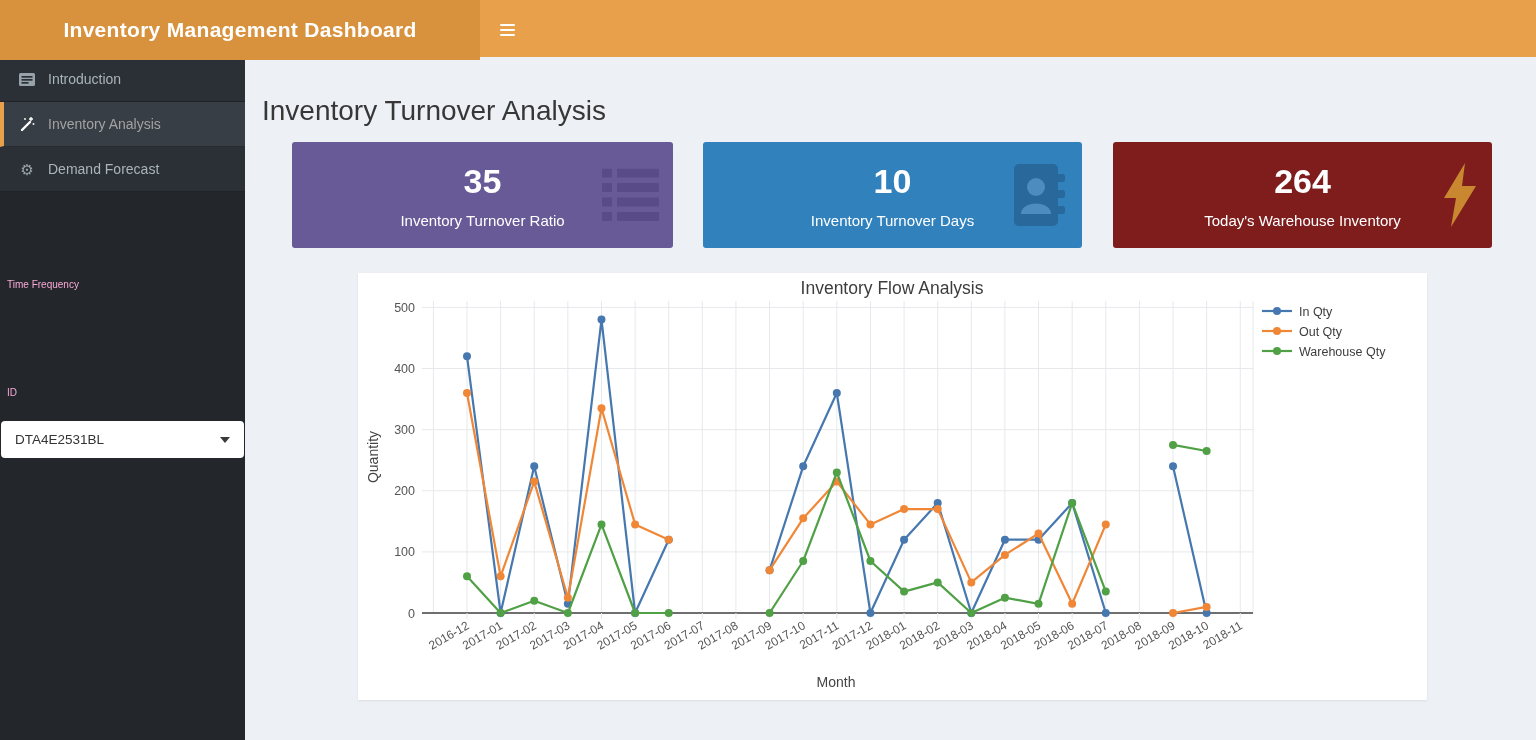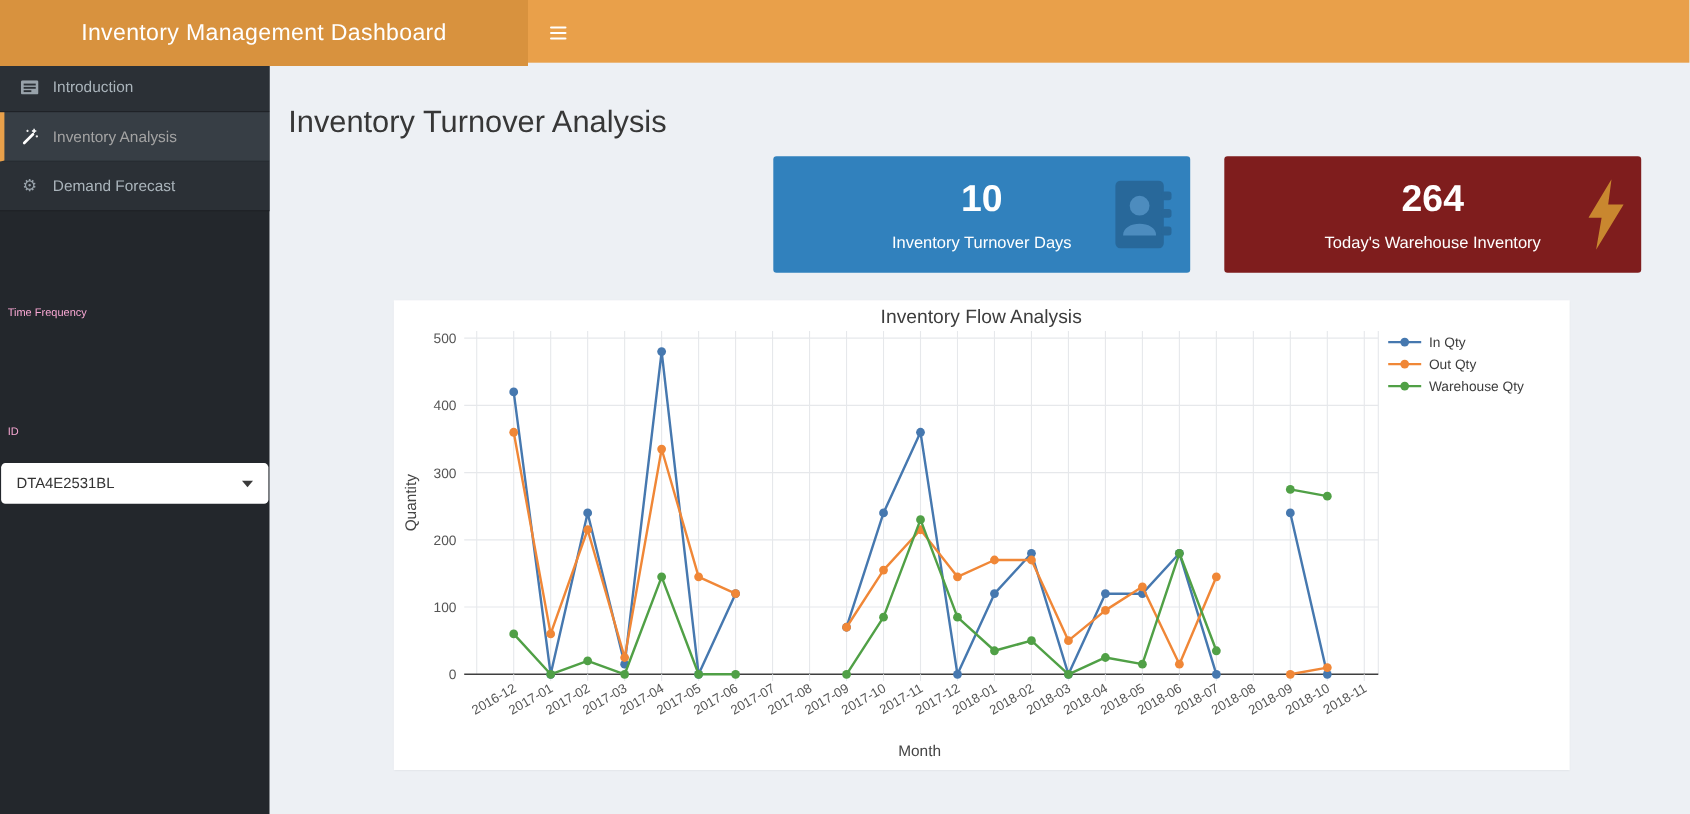--- a/index.html
+++ b/index.html
@@ -7,21 +7,21 @@
   body {
     position:relative; overflow:hidden;
     background:var(--main-bg,#edf0f4);
     font-family:"Liberation Sans",sans-serif;
   }
   
   .header { position:absolute; left:0; top:0; width:1536px; height:57px;
             background:var(--header-right,#e9a04a); z-index:5; }
   .brand  { position:absolute; left:0; top:0; width:480px; height:60px;
             background:var(--header-left,#d8923e); color:#fff;
-            font-size:21px; font-weight:400; letter-spacing:.3px;
+            font-size:21px; font-weight:700; letter-spacing:.3px;
             display:flex; align-items:center; justify-content:center; }
   .hamburger { position:absolute; left:494px; top:20px; width:26px; height:20px;
                display:flex; flex-direction:column; justify-content:center; gap:2.5px;
                cursor:pointer; }
   .hamburger span { display:block; width:15px; height:2.6px; margin:0 auto;
                     background:#fff; border-radius:1px; }
   
   .sidebar { position:absolute; left:0; top:57px; width:245px; bottom:0;
              background:var(--sidebar-bg,#23272c); z-index:4; }
   .menu-item { position:relative; height:45px; display:flex; align-items:center;
@@ -108,20 +108,36 @@
   <div class="sb-label idl">ID</div>
   <div class="select s2">
     <span>DTA4E2531BL</span>
     <span class="caret"></span>
   </div>
 </div>
 
 <div class="main">
   <div class="page-title">Inventory Turnover Analysis</div>
 
+  <div class="card c0" style="background: rgb(104, 89, 151);">
+    <div class="card-value">35</div>
+    <div class="card-label">Inventory Turnover Ratio</div>
+    <svg class="card-icon" width="57" height="53" viewBox="0 0 57 53">
+      <g fill="#584b88">
+          <rect x="0" y="0" width="10" height="9" rx="1"></rect>
+          <rect x="15" y="0" width="42" height="9" rx="1"></rect>
+      <rect x="0" y="14.5" width="10" height="9" rx="1"></rect>
+          <rect x="15" y="14.5" width="42" height="9" rx="1"></rect>
+      <rect x="0" y="29" width="10" height="9" rx="1"></rect>
+          <rect x="15" y="29" width="42" height="9" rx="1"></rect>
+      <rect x="0" y="43.5" width="10" height="9" rx="1"></rect>
+          <rect x="15" y="43.5" width="42" height="9" rx="1"></rect>
+        </g>
+    </svg>
+  </div>
 
   <div class="card c1" style="background: rgb(49, 129, 189);">
     <div class="card-value">10</div>
     <div class="card-label">Inventory Turnover Days</div>
     <svg class="card-icon" width="58" height="62" viewBox="0 0 58 62">
       <g fill="#28689a">
           <rect x="4" y="0" width="44" height="62" rx="5"></rect>
       <rect x="46" y="10" width="9" height="8" rx="2.5"></rect>
           <rect x="46" y="26" width="9" height="8" rx="2.5"></rect>
           <rect x="46" y="42" width="9" height="8" rx="2.5"></rect>

